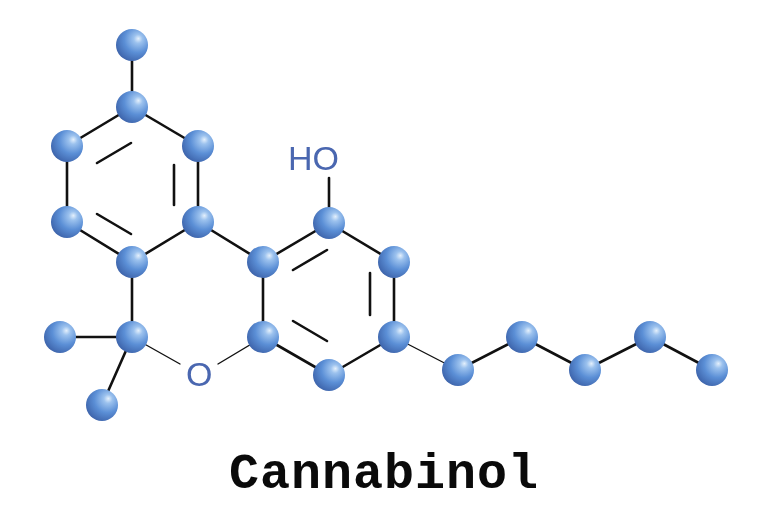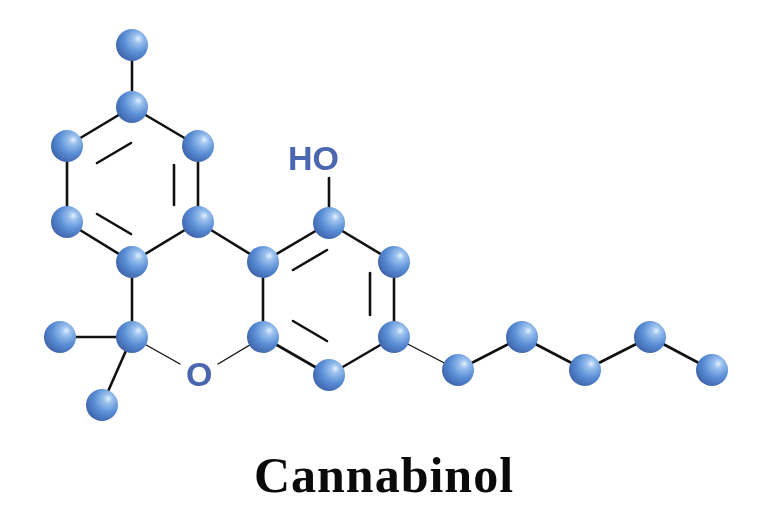--- a/index.html
+++ b/index.html
@@ -1,24 +1,24 @@
 <!DOCTYPE html>
 <html><head>
   <meta charset="utf-8">
   <style>
     html, body { margin: 0; padding: 0; background: #ffffff; }
     body { width: 768px; height: 528px; position: relative; overflow: hidden; font-family: "Liberation Sans", sans-serif; }
     svg { position: absolute; left: 0; top: 0; }
     .title {
       position: absolute; left: 0; width: 768px; top: 446px; text-align: center;
-      font-family: Liberation Serif, serif; font-weight: bold; font-size: 50px;
+      font-family: Liberation Mono, monospace; font-weight: bold; font-size: 50px;
       color: #0a0a0a; letter-spacing: 1px;
     }
     .atom-label {
-      position: absolute; font-family: "Liberation Sans", sans-serif; font-weight: bold;
+      position: absolute; font-family: "Liberation Sans", sans-serif; font-weight: normal;
       color: #4a67b0; font-size: 34px; line-height: 1;
     }
   </style>
 </head>
 <body>
 
 <svg width="768" height="528" viewBox="0 0 768 528" xmlns="http://www.w3.org/2000/svg">
   <defs>
     <radialGradient id="ball" cx="0.65" cy="0.35" r="0.75" fx="0.7" fy="0.3">
       <stop offset="0" stop-color="#e4f0fc"></stop>

